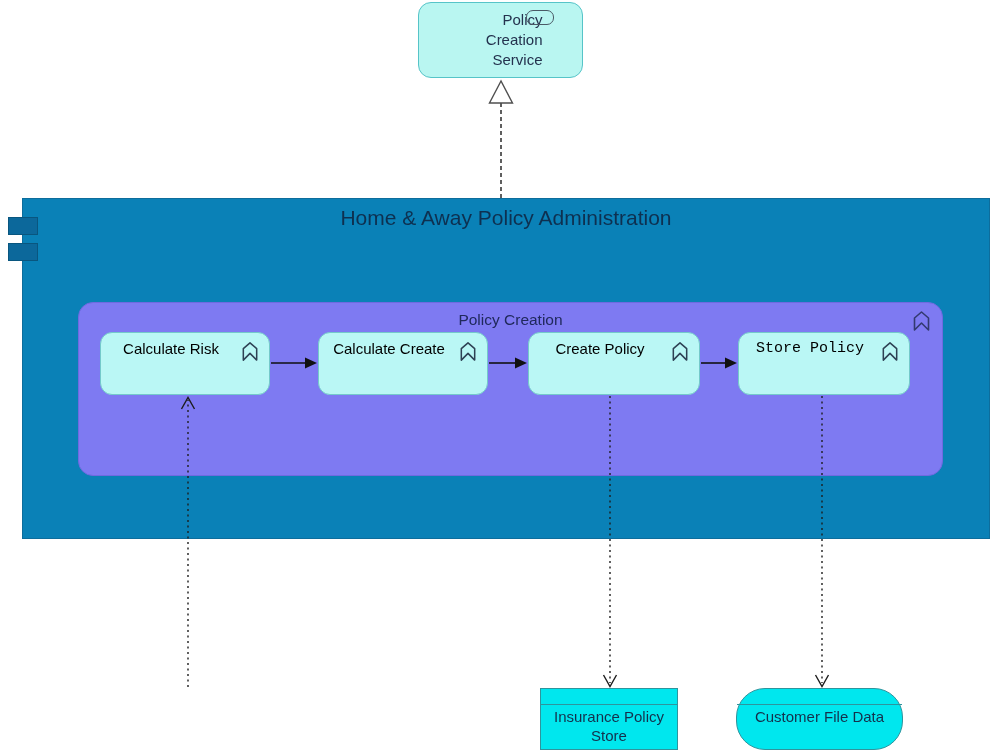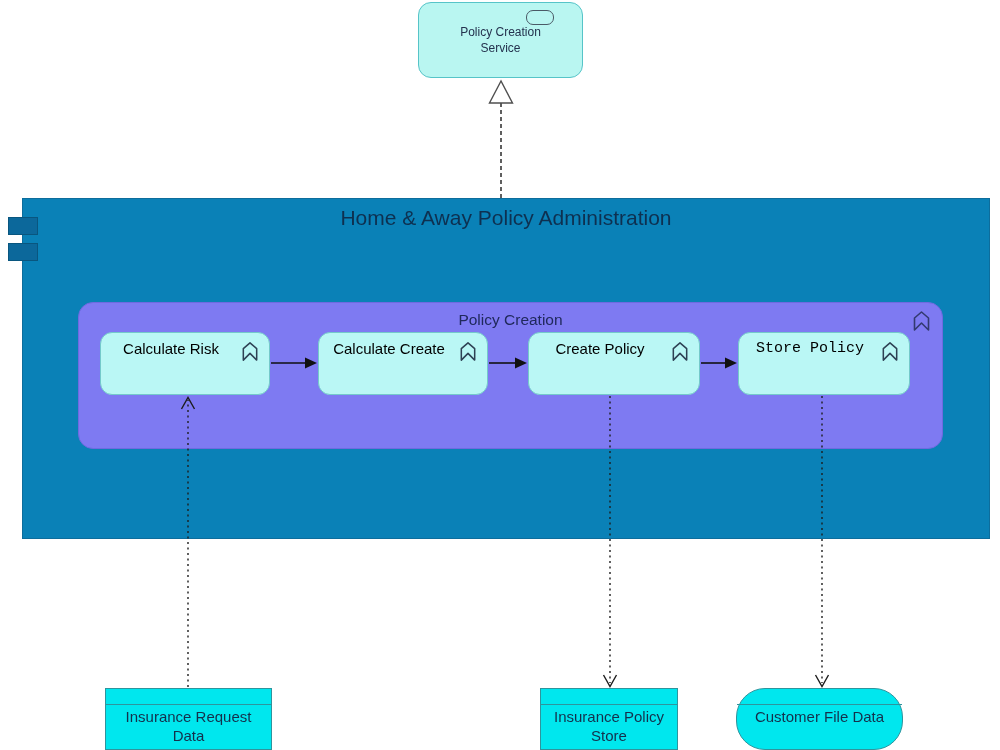--- a/index.html
+++ b/index.html
@@ -7,39 +7,39 @@
   #canvas{position:relative;width:1000px;height:750px;background:#ffffff;overflow:hidden;}
 
   .node{position:absolute;box-sizing:border-box;}
 
   
   .service{
     left:418px;top:2px;width:165px;height:76px;
     background:#b9f6f1;border:1px solid #56c4c8;border-radius:13px;
     display:flex;align-items:center;justify-content:center;
   }
-  .service .lbl{width:84px;text-align:center;font-size:12px;line-height:1.35;color:#24324e;}
+  .service .lbl{width:84px;text-align:right;font-size:15px;line-height:1.35;color:#24324e;}
   .service-icon{position:absolute;top:7px;right:28px;width:26px;height:13px;
     border:1.6px solid #4a5a66;border-radius:7px;background:transparent;}
 
   
   .component{
     left:22px;top:198px;width:968px;height:341px;
     background:#0a81b7;border:1px solid #0d6d9c;
   }
   .component .title{
     position:absolute;top:7px;left:0;right:0;text-align:center;
     font-size:21px;color:#0e3050;font-weight:400;
   }
   .nub{position:absolute;width:30px;height:18px;background:#0c689b;border:1px solid #09567f;left:8px;}
   .nub1{top:217px;} .nub2{top:243px;}
 
   
   .process{
-    left:78px;top:302px;width:865px;height:147px;
+    left:78px;top:302px;width:865px;height:174px;
     background:#7e7af2;border:1px solid #6f6ae0;border-radius:15px;
   }
   .process .title{
     position:absolute;top:8px;left:0;right:0;text-align:center;
     font-size:15.5px;color:#20295c;
   }
 
   
   .func{
     top:332px;height:63px;
@@ -115,24 +115,20 @@
       <path d="M3 20 V8 L10 2 L17 8 V20 L10 13 Z" fill="none" stroke="#2e4154" stroke-width="1.6" stroke-linejoin="round"></path>
     </svg>
   </div>
   <div class="node func f4">
     <div class="lbl">Store Policy</div>
     <svg class="chev" width="20" height="21" viewBox="0 0 20 22">
       <path d="M3 20 V8 L10 2 L17 8 V20 L10 13 Z" fill="none" stroke="#2e4154" stroke-width="1.6" stroke-linejoin="round"></path>
     </svg>
   </div>
 
-  <div class="node dataobj d1">
-    <div class="band"></div>
-    <div class="lbl">Insurance Request Data</div>
-  </div>
   <div class="node dataobj d2">
     <div class="band"></div>
     <div class="lbl">Insurance Policy Store</div>
   </div>
   <div class="node dataobj d3">
     <div class="band"></div>
     <div class="lbl">Customer File Data</div>
   </div>
 
   <svg id="connectors">

